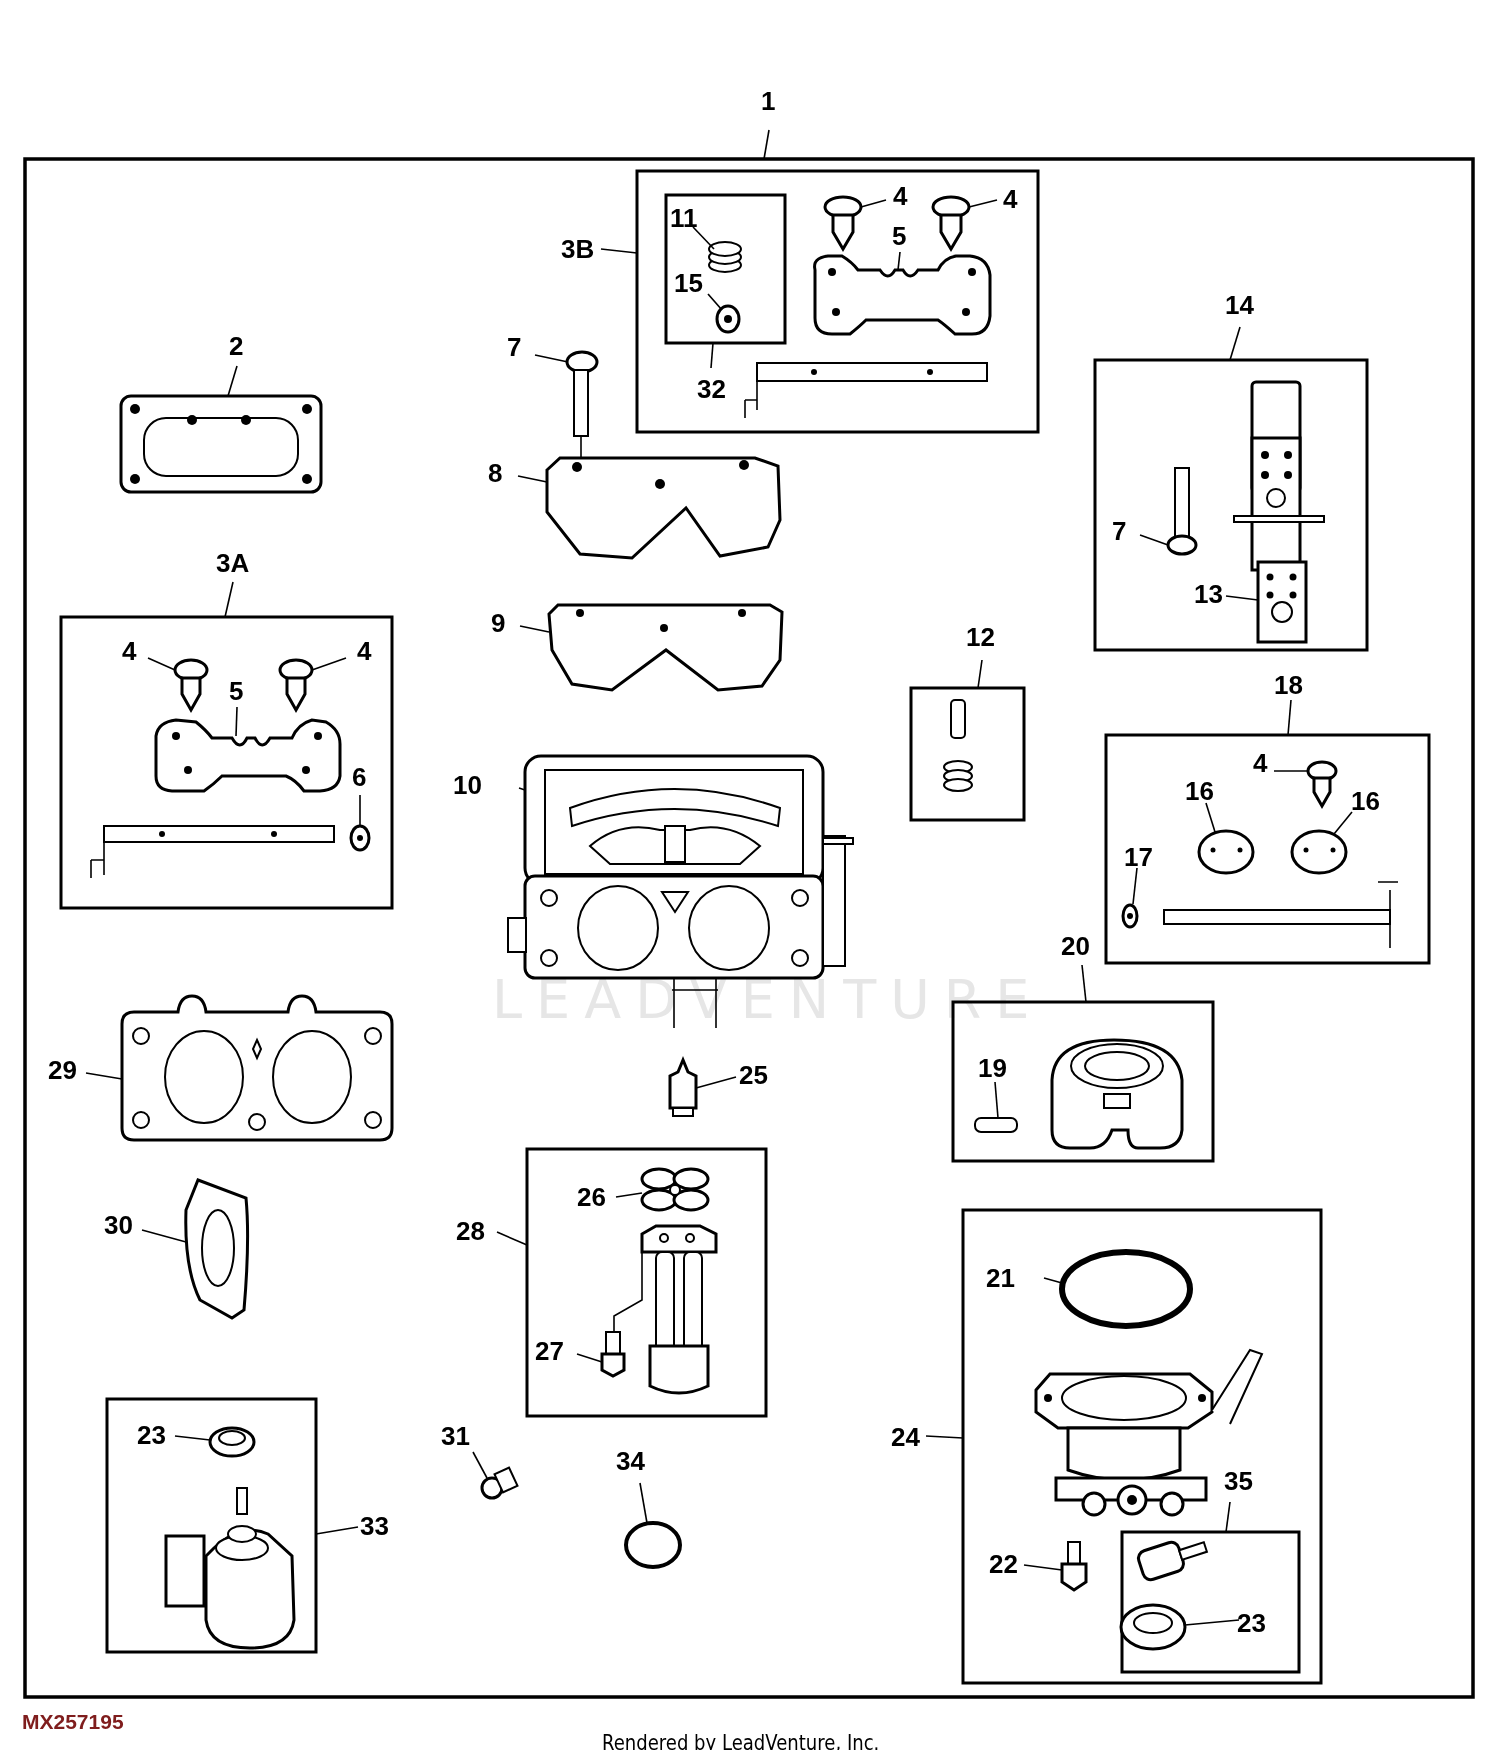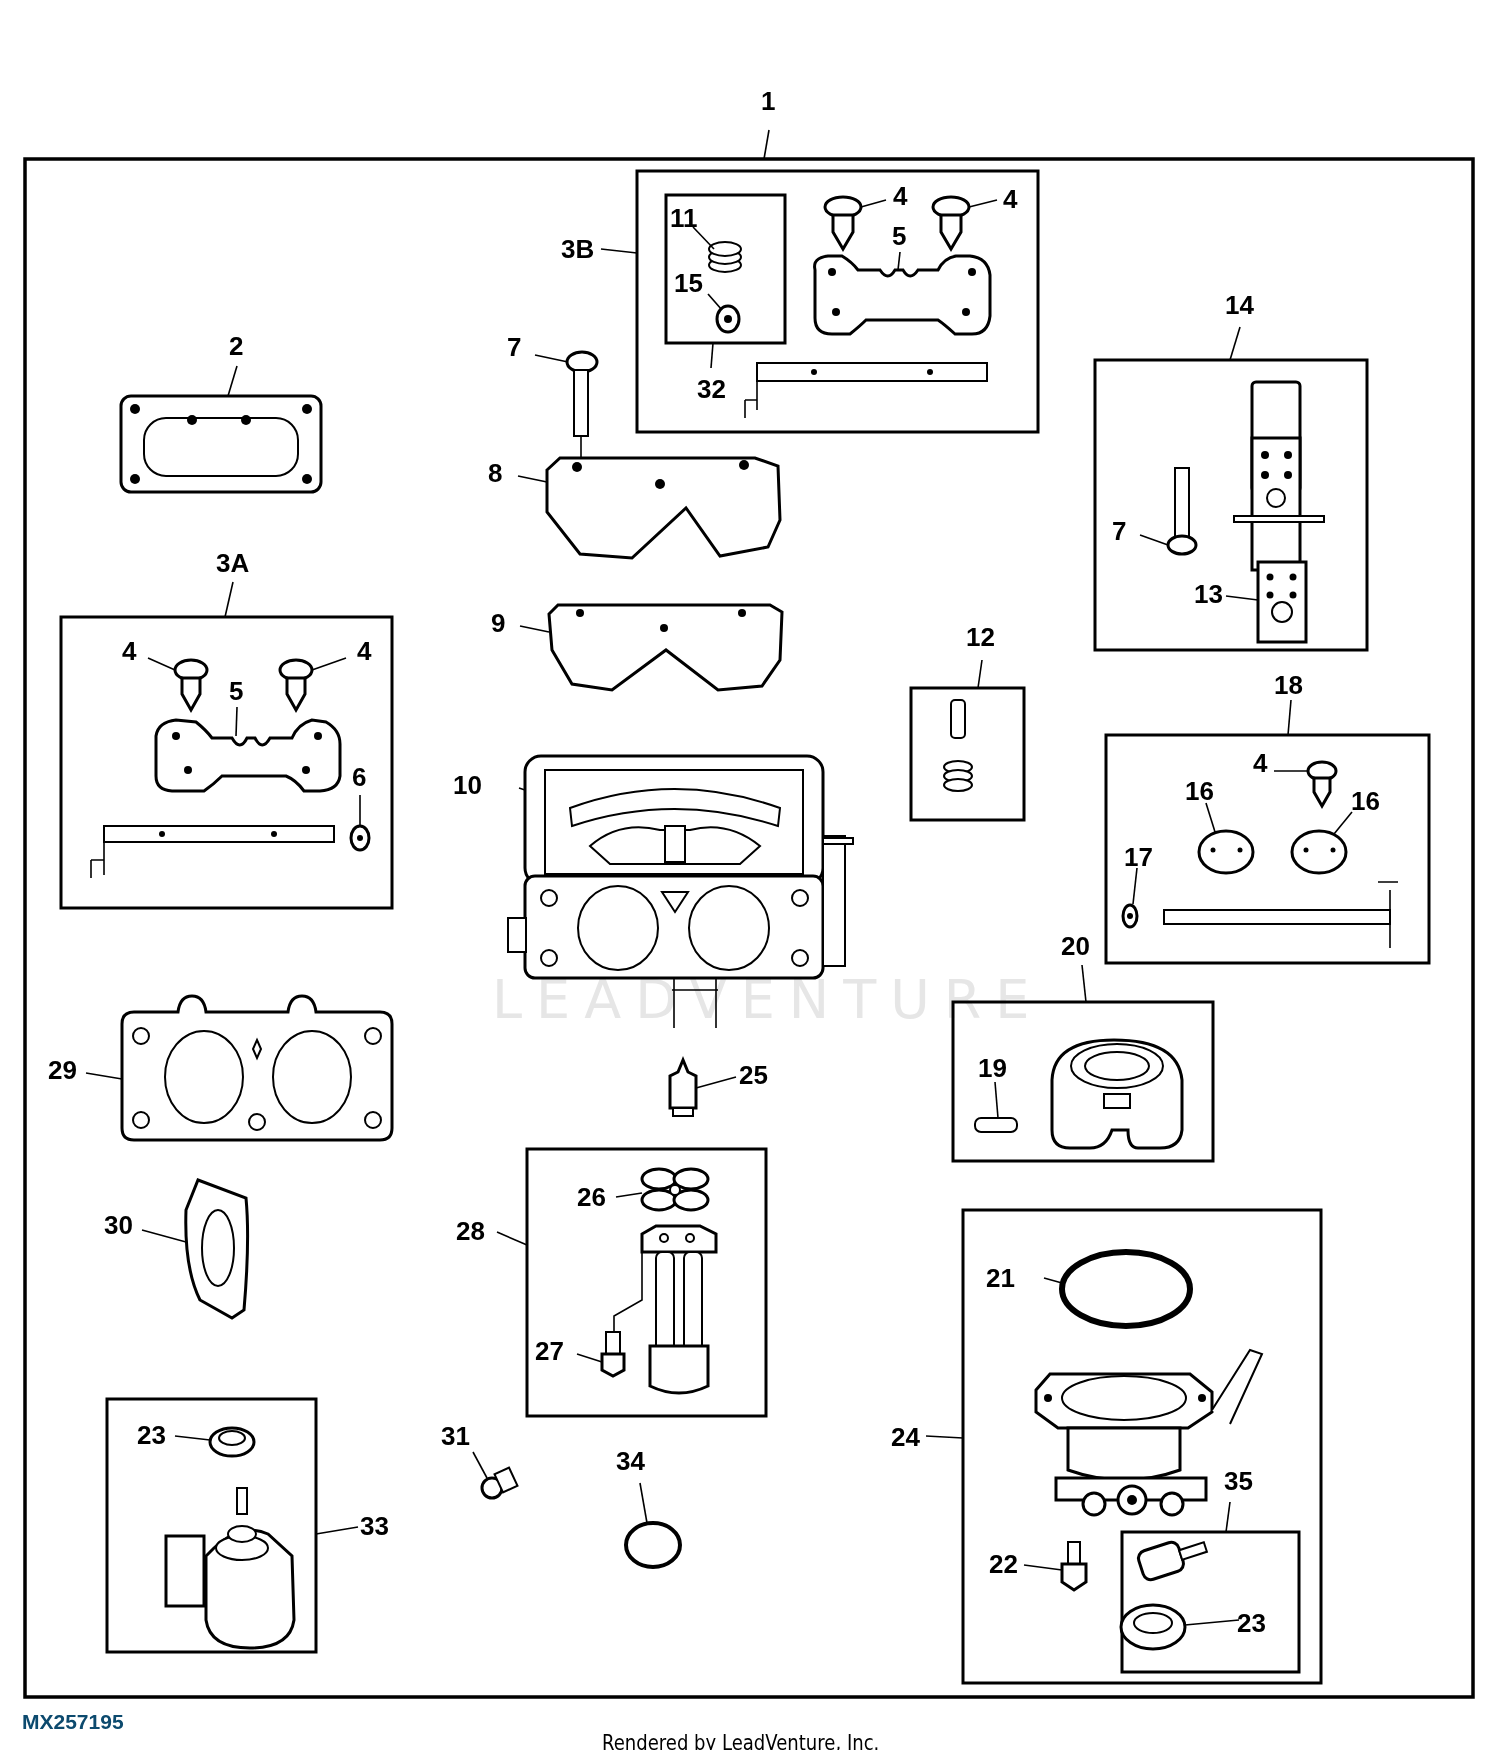--- a/index.html
+++ b/index.html
@@ -6,21 +6,21 @@
   body { width: 1500px; height: 1750px; position: relative; overflow: hidden; font-family: "Liberation Sans", sans-serif; }
   #diagram { position: absolute; left: 0; top: 0; width: 1500px; height: 1750px; }
   .callout { font-family: "Liberation Sans", sans-serif; font-weight: bold; font-size: 26px; fill: #000; }
   .frame { fill: none; stroke: #000; stroke-width: 3.5; }
   .box { fill: none; stroke: #000; stroke-width: 3; }
   .lead { stroke: #000; stroke-width: 1.6; fill: none; }
   .part { fill: #fff; stroke: #000; stroke-width: 3; }
   .partthin { fill: #fff; stroke: #000; stroke-width: 2; }
   .hole { fill: #000; }
   .watermark { font-family: "DejaVu Sans", sans-serif; font-size: 54px; fill: #e6e6e6; letter-spacing: 14px; }
-  .fig-id { position: absolute; left: 22px; top: 1710px; font-family: "Liberation Sans", sans-serif; font-weight: bold; font-size: 21px; color: #0c4a6e; }
+  .fig-id { position: absolute; left: 22px; top: 1710px; font-family: "Liberation Sans", sans-serif; font-weight: bold; font-size: 21px; color: #7f1d1d; }
   .credit { position: absolute; left: 602px; top: 1730px; font-family: "DejaVu Sans", sans-serif; font-size: 22px; color: #000; transform: scaleX(0.82); transform-origin: left top; }
 </style>
 </head>
 <body>
 
 <svg id="diagram" viewBox="0 0 1500 1750" xmlns="http://www.w3.org/2000/svg">
 
   <text class="watermark" x="492" y="1018">LEADVENTURE</text>
 
   <rect class="frame" x="25" y="159" width="1448" height="1538"></rect>

